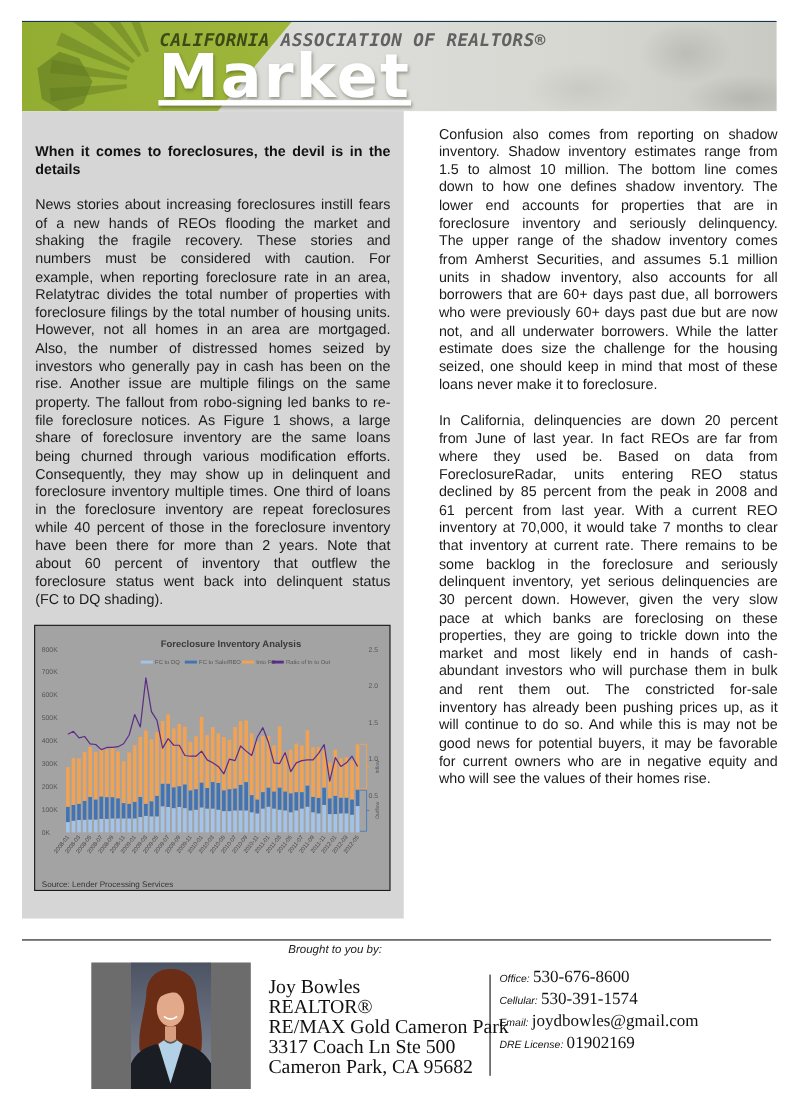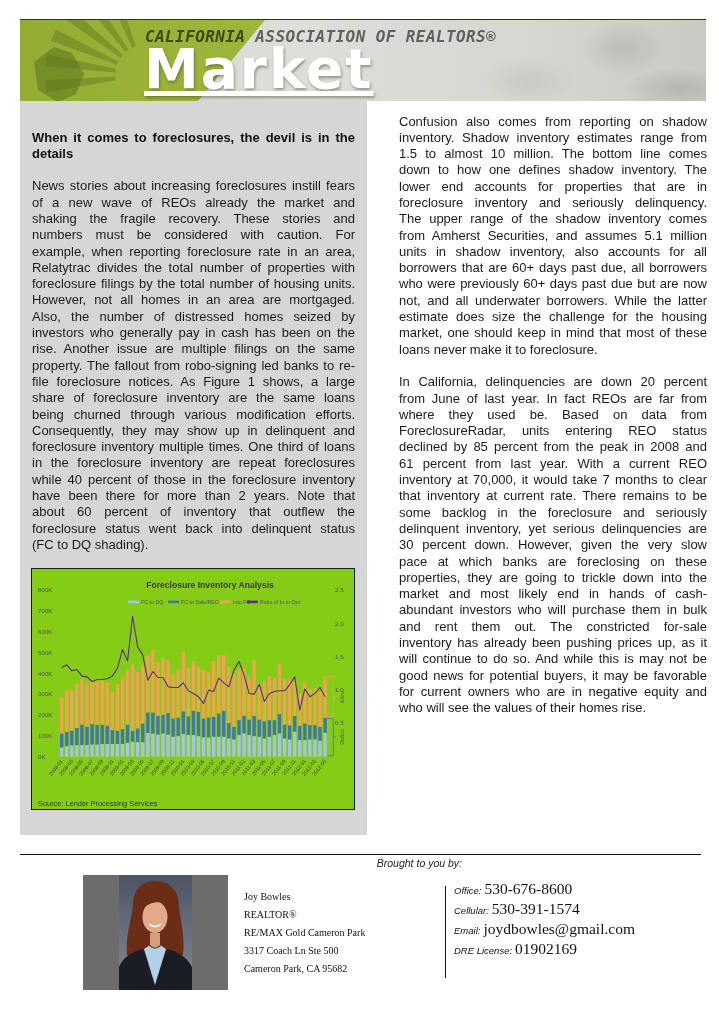--- a/index.html
+++ b/index.html
@@ -27,35 +27,35 @@
 
   .gray-box{position:absolute;left:20px;top:101px;width:347px;height:734px;background:#d6d6d6;}
   .col{position:absolute;}
   .col-left{left:32px;top:129.5px;width:323px;}
   .col-right{left:379px;top:113.5px;width:308px;margin-left:20px;}
   .para + .para{margin-top:16.3px;}
   .ln{height:16.3px;line-height:16.3px;font-size:13px;white-space:nowrap;text-align:justify;text-align-last:justify;color:#1b1b1b;}
   .para .ln:last-child{text-align-last:left;}
   .headline .ln{font-weight:bold;color:#111;}
 
-  .chart-frame{position:absolute;left:31px;top:568px;width:324px;height:242px;background:#84cc16;border:1.5px solid #1a1a1a;box-sizing:border-box;}
+  .chart-frame{position:absolute;left:31px;top:568px;width:324px;height:242px;background:#a3a3a3;border:1.5px solid #1a1a1a;box-sizing:border-box;}
   .chart-svg{position:absolute;left:-1.5px;top:-1.5px;width:324px;height:242px;overflow:visible;}
   .chart-svg text{font-family:"Liberation Sans",sans-serif;}
   .c-title{font-size:8.6px;font-weight:bold;fill:#3a3a3a;}
   .c-leg{font-size:5.3px;fill:#555;}
   .c-tick{font-size:6.2px;fill:#555;}
   .c-x{font-size:5.2px;fill:#444;}
   .c-src{font-size:7.4px;fill:#333;}
   .c-ann{font-size:4.6px;fill:#555;}
 
   .footer-rule{position:absolute;left:20px;top:853.5px;width:681px;height:1.3px;background:#111;}
-  .brought{position:absolute;left:262px;top:857px;width:200px;text-align:right;font-style:italic;font-size:10.5px;line-height:12px;color:#222;}
+  .brought{position:absolute;left:262px;top:857px;width:200px;text-align:left;font-style:italic;font-size:10.5px;line-height:12px;color:#222;}
   .photo{position:absolute;left:83px;top:875px;width:145px;height:115px;background:#6c6c6c;}
   .photo svg{position:absolute;left:36px;top:0;width:73px;height:115px;}
-  .agent{position:absolute;left:244px;top:887.7px;font-family:"Liberation Serif",serif;font-size:10px;line-height:18px;color:#111;white-space:nowrap;}
+  .agent{position:absolute;left:244px;top:887.7px;font-family:"Liberation Serif",serif;font-size:18px;line-height:18px;color:#111;white-space:nowrap;}
   .vrule{position:absolute;left:445px;top:886px;width:1px;height:92px;background:#111;}
   .contact{position:absolute;left:454px;top:880px;line-height:18px;white-space:nowrap;color:#111;}
   .c-label{font-family:"Liberation Sans",sans-serif;font-style:italic;font-size:9.5px;margin-right:3px;}
   .c-value{font-family:"Liberation Serif",serif;font-size:15.5px;}
 </style>
 </head>
 <body>
 
 <div class="hdr-line"></div>
 <div class="header">
@@ -77,21 +77,21 @@
 <div class="gray-box"></div>
 <div class="col col-left">
   <div class="para headline">
 
   <div class="ln">When it comes to foreclosures, the devil is in the</div>
       <div class="ln">details</div>
     </div>
   <div class="para">
 
   <div class="ln">News stories about increasing foreclosures instill fears</div>
-      <div class="ln">of a new wave of REOs already the market and</div>
+      <div class="ln">of a new hands of REOs flooding the market and</div>
       <div class="ln">shaking the fragile recovery. These stories and</div>
       <div class="ln">numbers must be considered with caution. For</div>
       <div class="ln">example, when reporting foreclosure rate in an area,</div>
       <div class="ln">Relatytrac divides the total number of properties with</div>
       <div class="ln">foreclosure filings by the total number of housing units.</div>
       <div class="ln">However, not all homes in an area are mortgaged.</div>
       <div class="ln">Also, the number of distressed homes seized by</div>
       <div class="ln">investors who generally pay in cash has been on the</div>
       <div class="ln">rise. Another issue are multiple filings on the same</div>
       <div class="ln">property. The fallout from robo-signing led banks to re-</div>
@@ -338,21 +338,21 @@
       <div class="ln">down to how one defines shadow inventory. The</div>
       <div class="ln">lower end accounts for properties that are in</div>
       <div class="ln">foreclosure inventory and seriously delinquency.</div>
       <div class="ln">The upper range of the shadow inventory comes</div>
       <div class="ln">from Amherst Securities, and assumes 5.1 million</div>
       <div class="ln">units in shadow inventory, also accounts for all</div>
       <div class="ln">borrowers that are 60+ days past due, all borrowers</div>
       <div class="ln">who were previously 60+ days past due but are now</div>
       <div class="ln">not, and all underwater borrowers. While the latter</div>
       <div class="ln">estimate does size the challenge for the housing</div>
-      <div class="ln">market, one should keep in mind that most of these</div>
+      <div class="ln">seized, one should keep in mind that most of these</div>
       <div class="ln">loans never make it to foreclosure.</div>
     </div>
   <div class="para">
 
   <div class="ln">In California, delinquencies are down 20 percent</div>
       <div class="ln">from June of last year. In fact REOs are far from</div>
       <div class="ln">where they used be. Based on data from</div>
       <div class="ln">ForeclosureRadar, units entering REO status</div>
       <div class="ln">declined by 85 percent from the peak in 2008 and</div>
       <div class="ln">61 percent from last year.  With a current REO</div>

